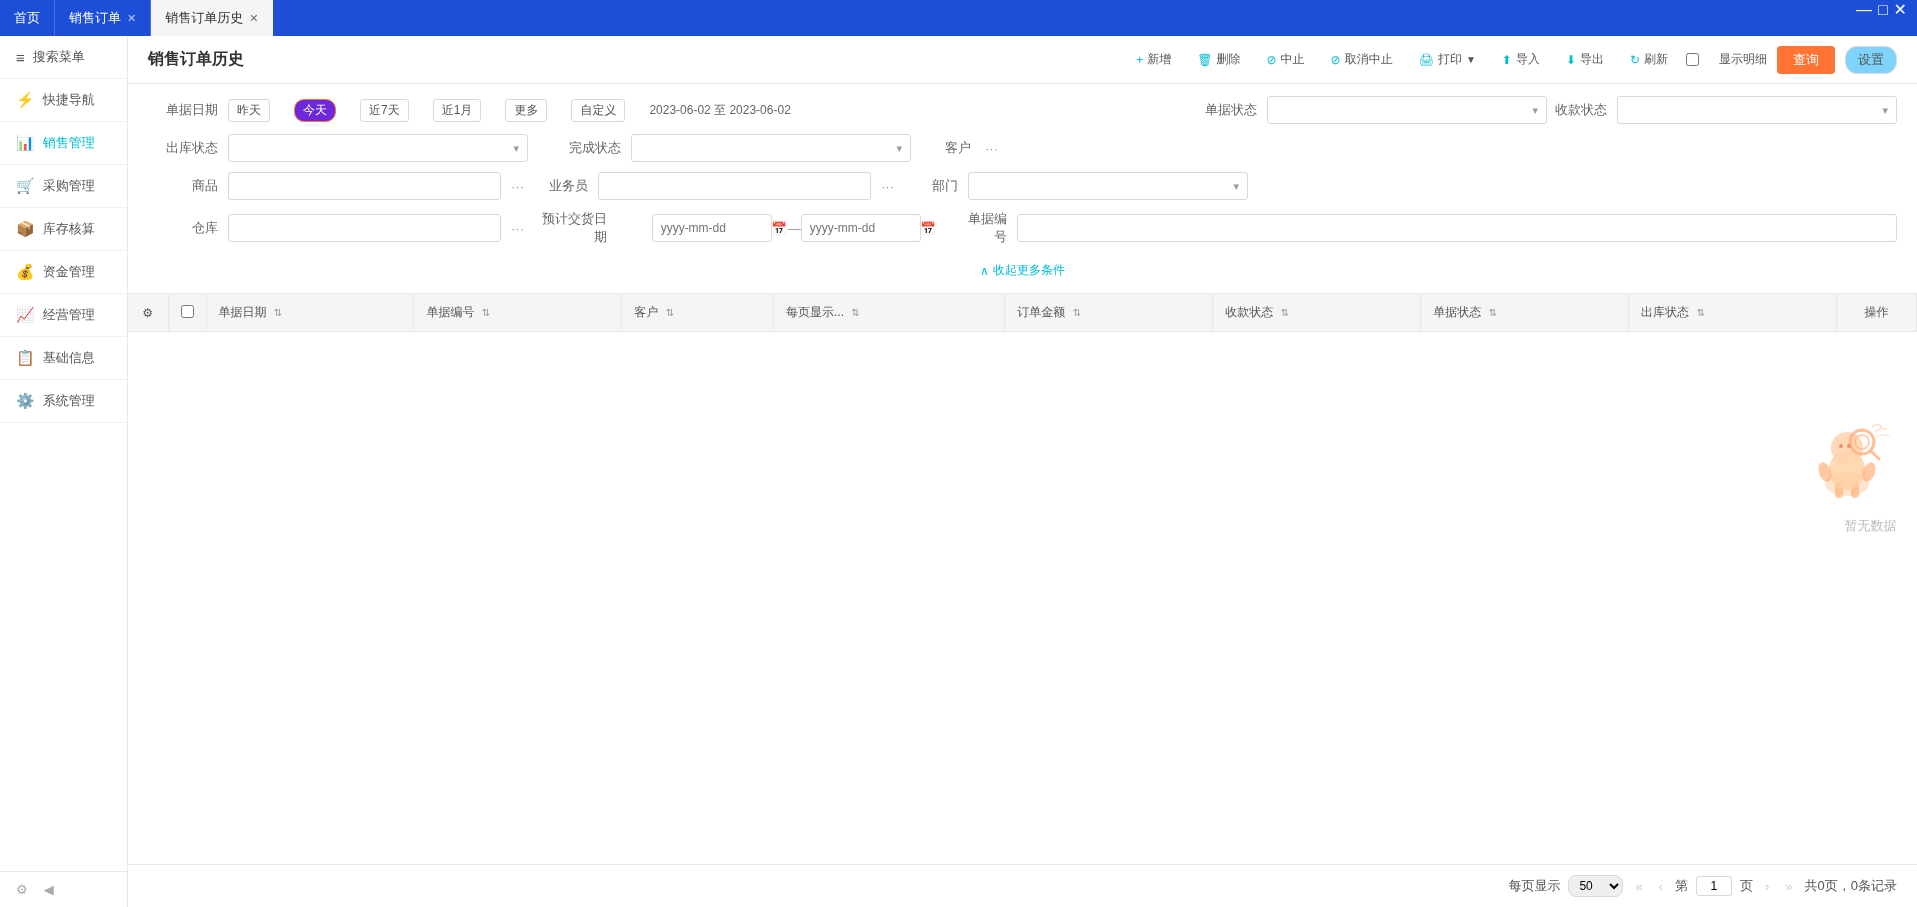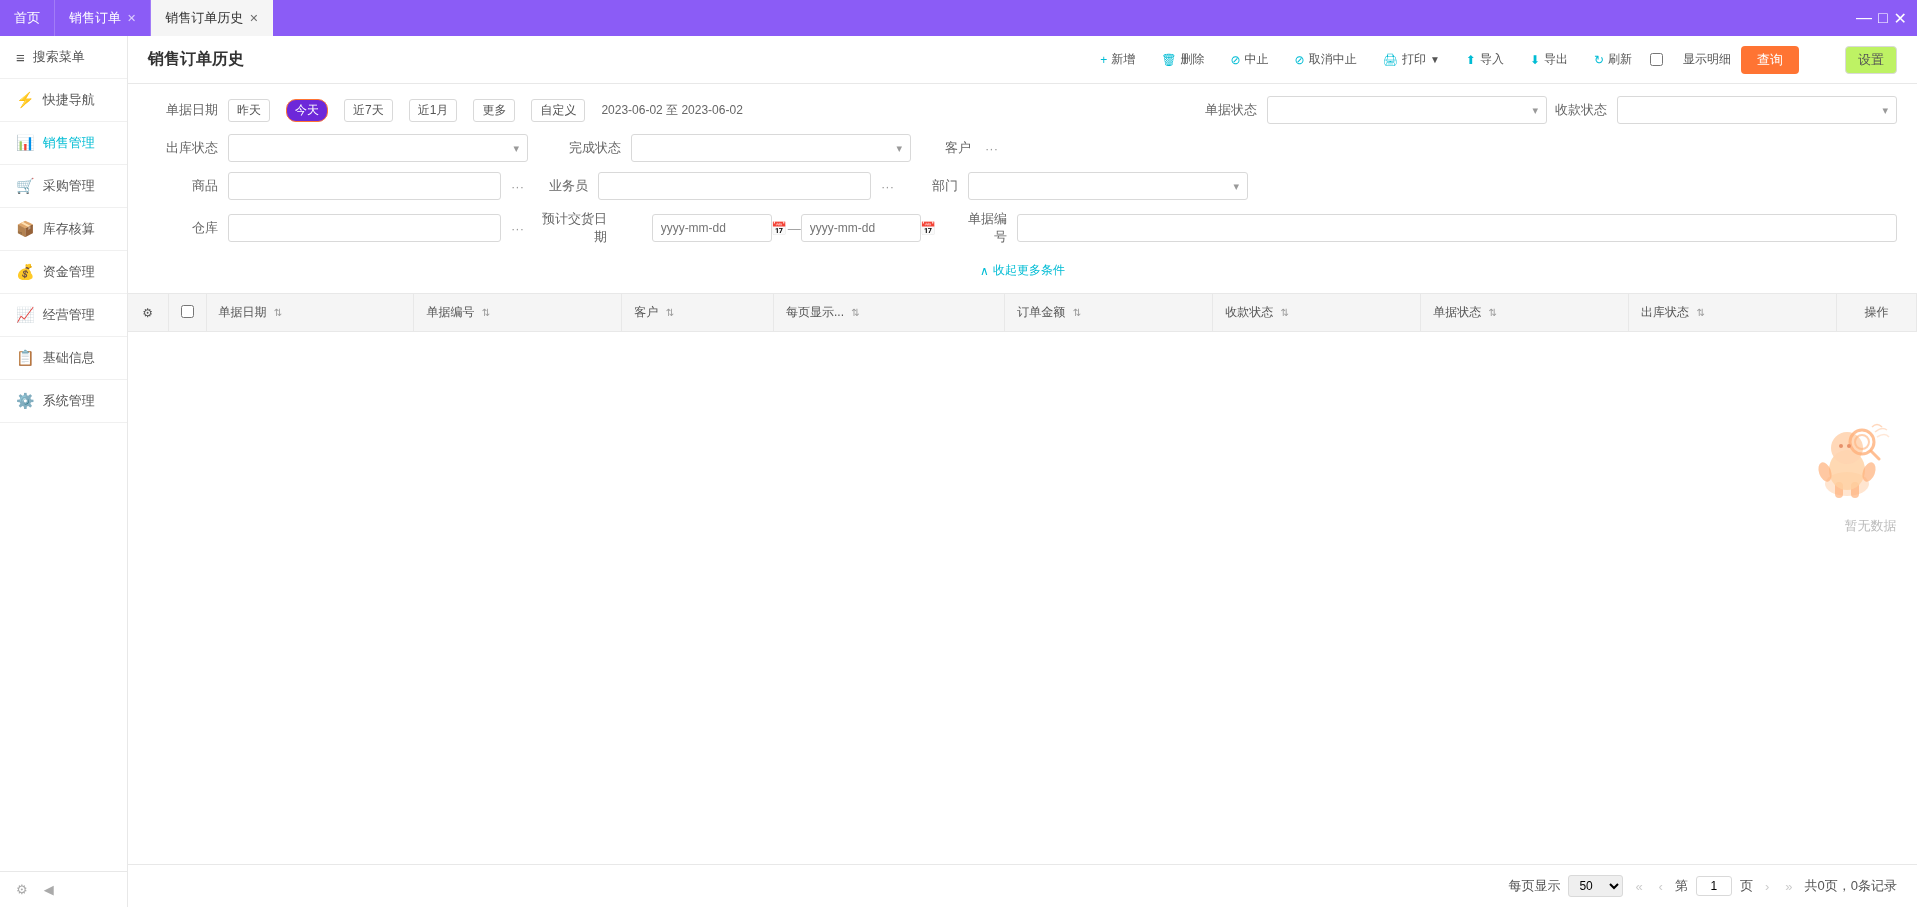--- a/index.html
+++ b/index.html
@@ -1,23 +1,23 @@
 <!DOCTYPE html>
 <html><head>
   <meta charset="utf-8">
   <style>
     * { box-sizing: border-box; margin: 0; padding: 0; }
     body { font-family: 'Microsoft YaHei', Arial, sans-serif; font-size: 13px; background: #f5f5f5; display: flex; flex-direction: column; height: 100vh; overflow: hidden; }
 
     
     .top-bar {
       height: 36px;
-      background: #8b5cf6;
-      display: flex;
-      align-items: center;
+      background: #1d4ed8;
+      display: flex;
+      align-items: flex-start;
       padding: 0;
       color: white;
     }
     .tab-item {
       height: 36px;
       padding: 0 14px;
       display: flex;
       align-items: center;
       gap: 6px;
       cursor: pointer;
@@ -127,28 +127,27 @@
     .toolbar-btn-primary {
       background: #ff7433;
       color: white;
       border-radius: 4px;
       padding: 5px 16px;
       border: none;
       cursor: pointer;
       font-size: 13px;
     }
     .toolbar-btn-secondary {
-      background: #bef264;
+      background: #7dd3fc;
       color: #555;
       border: 1px solid #d9d9d9;
-      border-radius: 4px;
+      border-radius: 12px;
       padding: 4px 12px;
       cursor: pointer;
       font-size: 13px;
-      margin-left: 36px;
     }
     .checkbox-label {
       display: flex;
       align-items: center;
       gap: 20px;
       font-size: 12px;
       color: #555;
       cursor: pointer;
     }
 
@@ -175,21 +174,21 @@
     }
     .filter-control {
       flex: 1;
       display: flex;
       align-items: center;
       gap: 6px;
     }
     .date-filter {
       display: flex;
       align-items: center;
-      gap: 16px;
+      gap: 24px;
     }
     .date-btn {
       padding: 2px 8px;
       border: 1px solid #d9d9d9;
       border-radius: 3px;
       cursor: pointer;
       font-size: 12px;
       color: #555;
       background: white;
     }
@@ -312,21 +311,21 @@
       padding: 10px 20px;
       display: flex;
       align-items: center;
       justify-content: flex-end;
       gap: 8px;
       font-size: 13px;
       color: #555;
     }
     .per-page-select {
       border: 1px solid #d9d9d9;
-      border-radius: 3px;
+      border-radius: 8px;
       padding: 2px 6px;
       font-size: 12px;
     }
     .page-nav-btn {
       border: none;
       background: none;
       cursor: pointer;
       color: #555;
       padding: 2px 4px;
       font-size: 13px;

